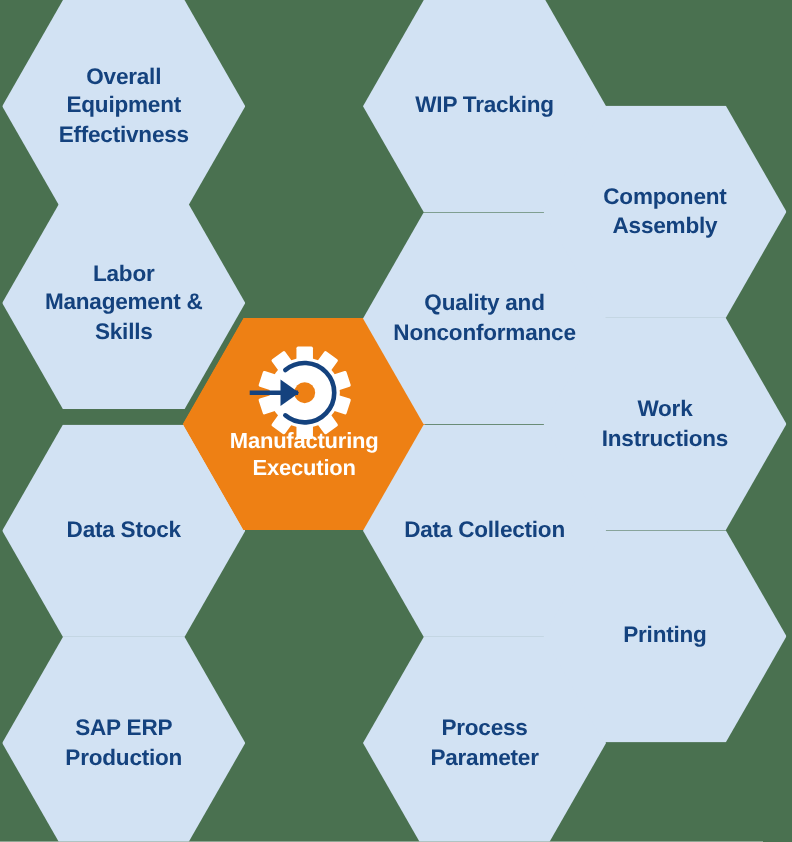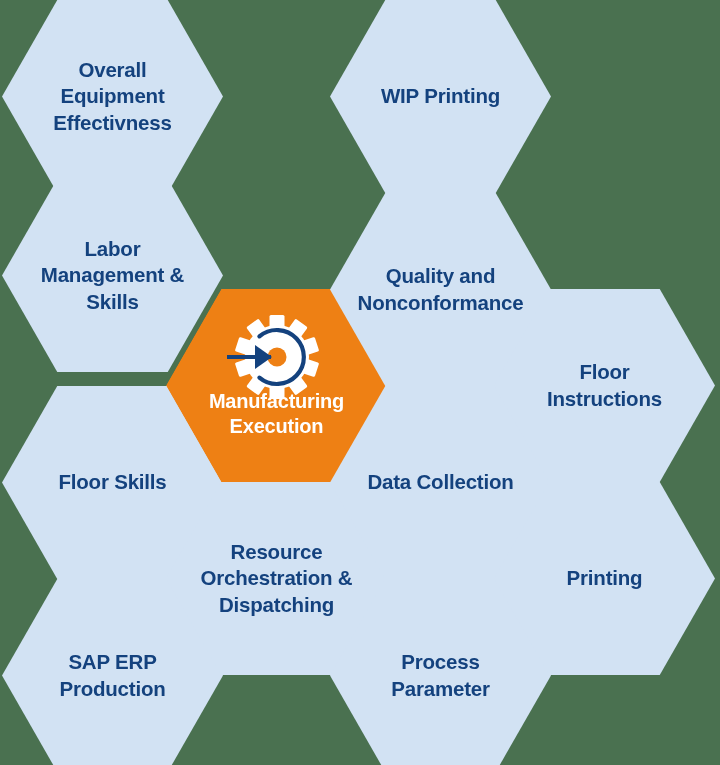--- a/index.html
+++ b/index.html
@@ -105,21 +105,21 @@
     <div class="hex-inner">
       <div class="hex-label">Labor
 Management &amp;
 Skills</div>
     </div>
   </div>
 
   <div class="hex-wrap" style="left:2px; top:386px;">
     <div class="hex-fill"></div>
     <div class="hex-inner">
-      <div class="hex-label">Floor Skills</div>
+      <div class="hex-label">Data Stock</div>
     </div>
   </div>
 
   <div class="hex-wrap" style="left:2px; top:579px;">
     <div class="hex-fill"></div>
     <div class="hex-inner">
       <div class="hex-label">SAP ERP
 Production</div>
     </div>
   </div>
@@ -155,33 +155,25 @@
           <path d="M -22 -12 L -5 0 L -22 12 Z" fill="#14427e"></path>
         </g>
       </svg>
     </div>
     <div class="hex-inner">
       <div class="hex-label">Manufacturing
 Execution</div>
     </div>
   </div>
 
-  <div class="hex-wrap" style="left:166px; top:482px;">
-    <div class="hex-fill"></div>
-    <div class="hex-inner">
-      <div class="hex-label">Resource
-Orchestration &amp;
-Dispatching</div>
-    </div>
-  </div>
 
   <div class="hex-wrap" style="left:330px; top:0px;">
     <div class="hex-fill"></div>
     <div class="hex-inner">
-      <div class="hex-label">WIP Printing</div>
+      <div class="hex-label">WIP Tracking</div>
     </div>
   </div>
 
   <div class="hex-wrap" style="left:330px; top:386px;">
     <div class="hex-fill"></div>
     <div class="hex-inner">
       <div class="hex-label">Data Collection</div>
     </div>
   </div>
 
@@ -194,25 +186,32 @@
   </div>
 
   <div class="hex-wrap" style="left:330px; top:579px;">
     <div class="hex-fill"></div>
     <div class="hex-inner">
       <div class="hex-label">Process
 Parameter</div>
     </div>
   </div>
 
+  <div class="hex-wrap" style="left:494px; top:96px;">
+    <div class="hex-fill"></div>
+    <div class="hex-inner">
+      <div class="hex-label">Component
+Assembly</div>
+    </div>
+  </div>
 
   <div class="hex-wrap" style="left:494px; top:289px;">
     <div class="hex-fill"></div>
     <div class="hex-inner">
-      <div class="hex-label">Floor
+      <div class="hex-label">Work
 Instructions</div>
     </div>
   </div>
 
   <div class="hex-wrap" style="left:494px; top:482px;">
     <div class="hex-fill"></div>
     <div class="hex-inner">
       <div class="hex-label">Printing</div>
     </div>
   </div>

